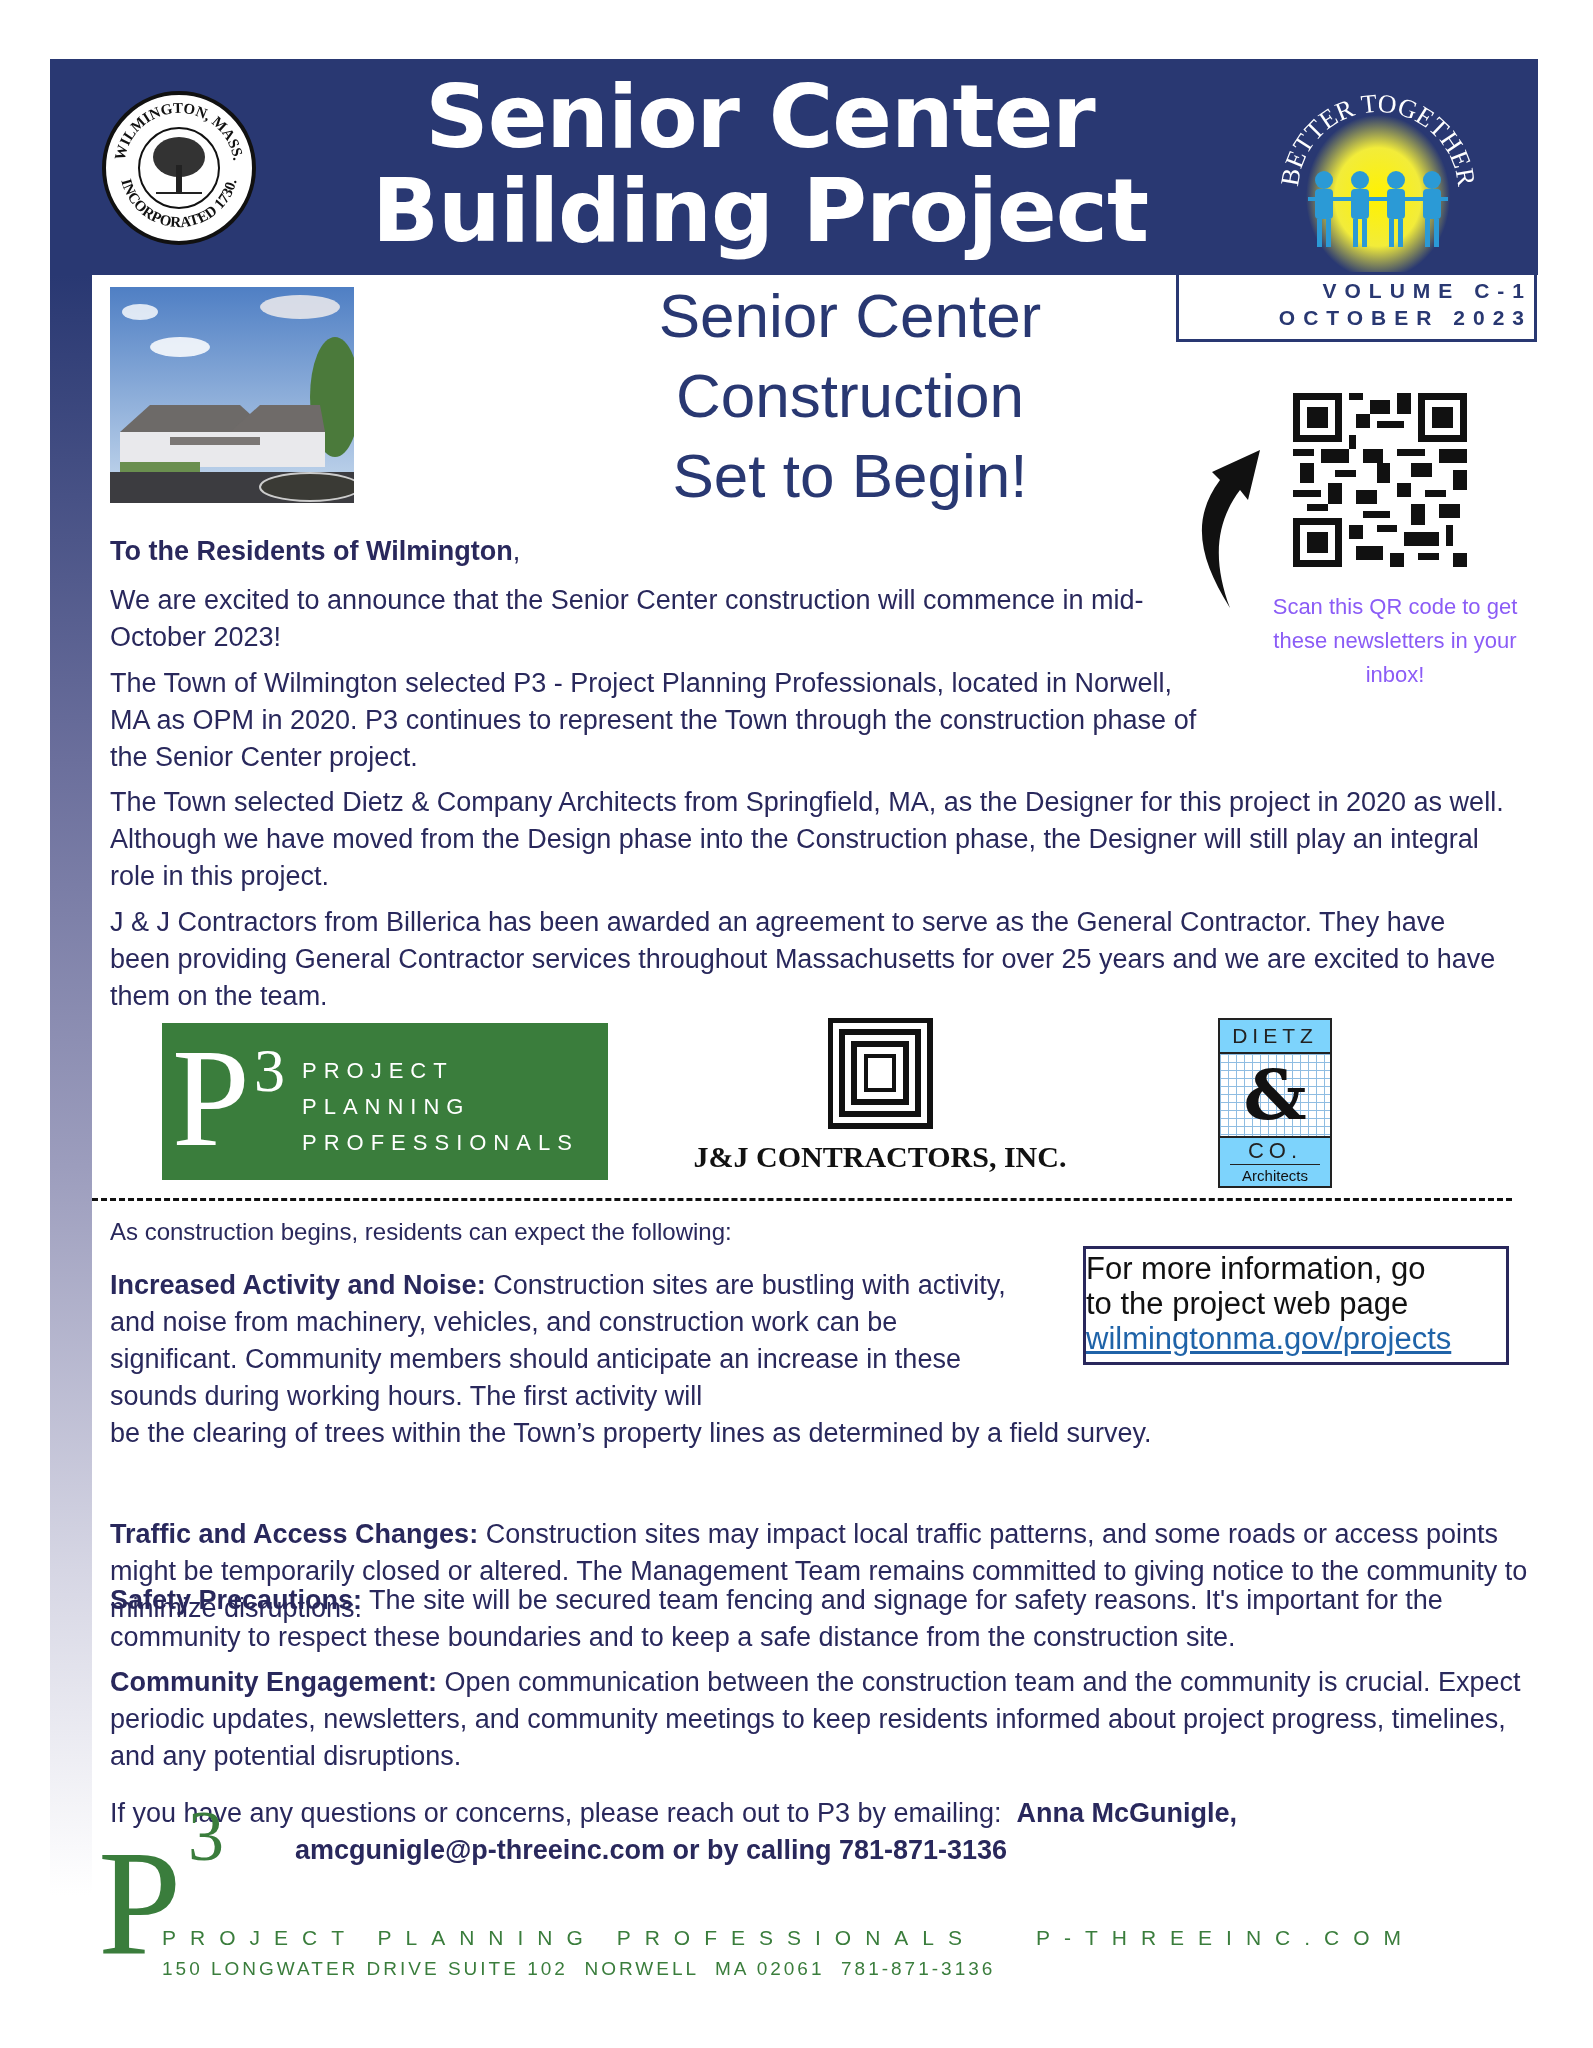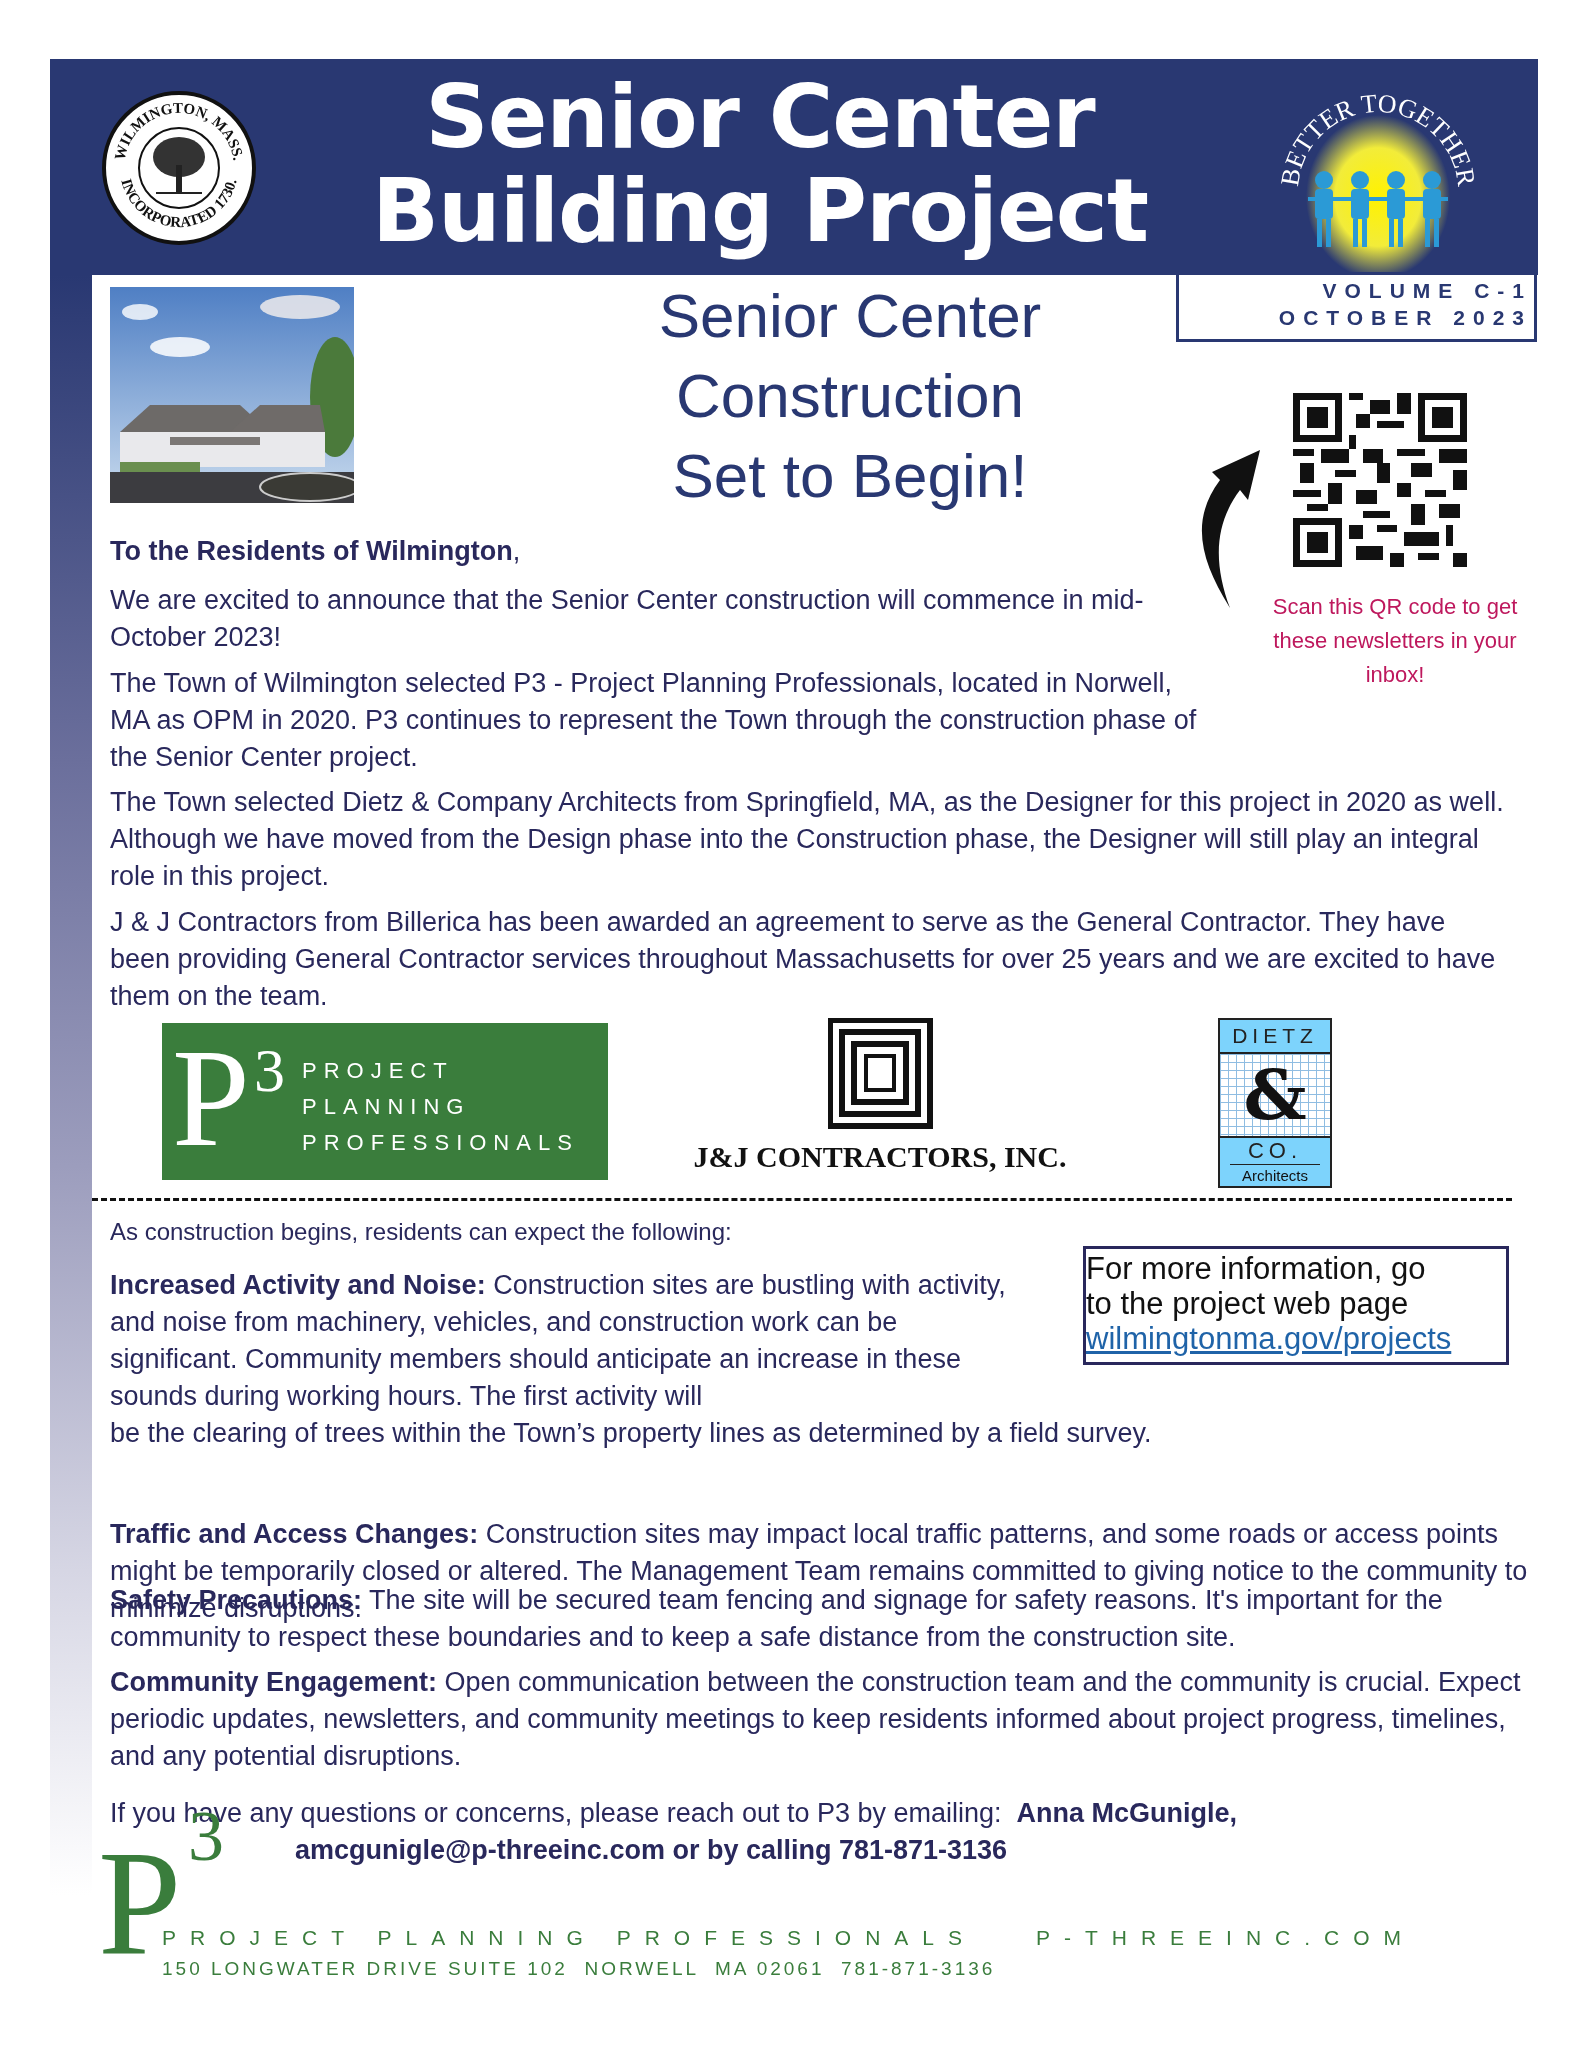--- a/index.html
+++ b/index.html
@@ -18,21 +18,21 @@
 
   .volume-box { position: absolute; left: 1176px; top: 275px; width: 361px; height: 67px; border: 3px solid #293872; border-top: none; box-sizing: border-box; text-align: right; padding-right: 2px; color: #293872; font-weight: bold; font-size: 21px; letter-spacing: 8px; line-height: 27px; }
   .volume-box div:first-child { padding-top: 2px; }
 
   .hero-img { position: absolute; left: 110px; top: 287px; width: 244px; height: 216px; overflow: hidden; }
 
   .headline { position: absolute; left: 600px; top: 276px; width: 500px; text-align: center; color: #293872; font-size: 62px; line-height: 80px; }
 
   .qr-arrow { position: absolute; left: 1190px; top: 430px; width: 80px; height: 180px; }
   .qr { position: absolute; left: 1293px; top: 393px; width: 174px; height: 174px; }
-  .qr-caption { position: absolute; left: 1255px; top: 590px; width: 280px; text-align: center; color: #be185d; font-size: 22px; line-height: 34px; }
+  .qr-caption { position: absolute; left: 1255px; top: 590px; width: 280px; text-align: center; color: #8b5cf6; font-size: 22px; line-height: 34px; }
 
   .body-text { position: absolute; color: #29285c; font-size: 27px; line-height: 37px; }
   .body-text b { font-weight: bold; }
   .p1 { left: 110px; top: 533px; width: 1100px; }
   .p2 { left: 110px; top: 582px; width: 1100px; }
   .p3 { left: 110px; top: 665px; width: 1100px; }
   .p4 { left: 110px; top: 784px; width: 1400px; }
   .p5 { left: 110px; top: 904px; width: 1400px; }
 
   .logo-p3 { position: absolute; left: 162px; top: 1023px; width: 446px; height: 157px; background: #3a7d3c; color: #fff; }

